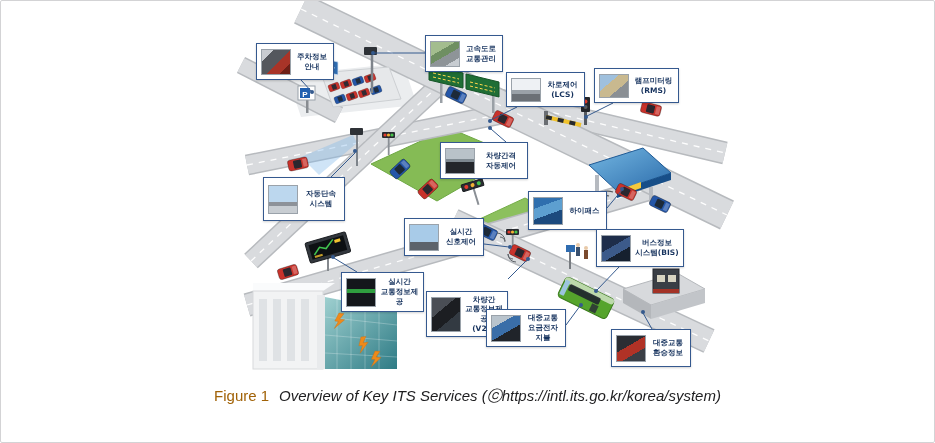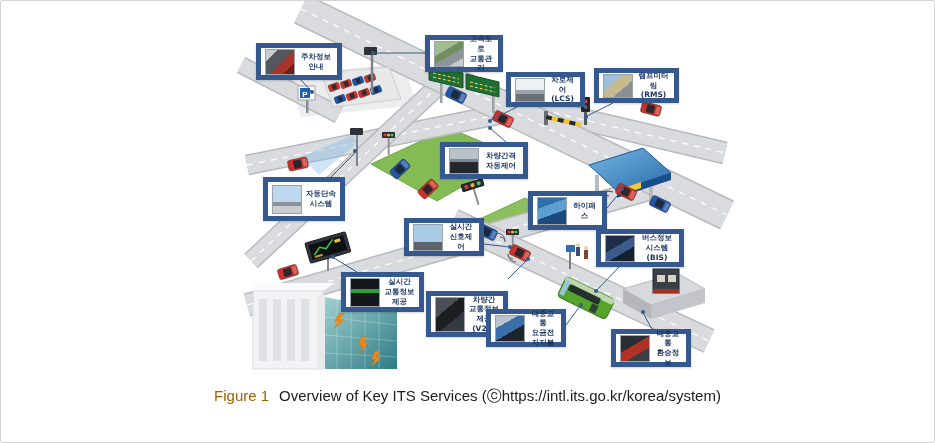--- a/index.html
+++ b/index.html
@@ -6,21 +6,21 @@
   .page{position:relative;width:935px;height:443px;background:#ffffff;border:1px solid #d3d3d5;
         border-radius:2px;box-sizing:border-box;overflow:hidden;}
   .figure-area{position:absolute;inset:0;}
   svg{position:absolute;left:0;top:0;}
   .road-border{stroke:#b7babe;fill:none;}
   .road-fill{stroke:#d9dbde;fill:none;}
   .road-dash{stroke:#ffffff;fill:none;stroke-width:1.3;stroke-dasharray:6 6;opacity:.95;}
   .conn{stroke:#355a8e;stroke-width:1;fill:none;}
   .conn-dot{fill:#355a8e;}
   #callout-layer{position:absolute;inset:0;}
-  .callout{position:absolute;background:#ffffff;border:5px solid #f9a8d4;box-sizing:border-box;
+  .callout{position:absolute;background:#ffffff;border:1px solid #f9a8d4;box-sizing:border-box;
            display:flex;align-items:center;padding:3px 4px;box-shadow:0 1px 2px rgba(0,0,0,.18);}
   .callout .thumb{flex:0 0 30px;height:26px;border:1px solid #9aa2aa;box-sizing:border-box;margin-right:4px;}
   .callout .lbl{flex:1;font-family:"DejaVu Sans",sans-serif;font-size:7.5px;font-weight:700;
                 line-height:1.3;color:#17335e;white-space:pre-line;text-align:center;}
   
   .t-parking-kiosk-photo{background:linear-gradient(135deg,#c9ccd1 0 22%,#54575d 22% 55%,#a83428 55% 80%,#6e1f17 80%);}
   .t-highway-aerial-photo{background:linear-gradient(150deg,#a3bd8e 0 35%,#6f8f62 35% 55%,#8e9498 55% 80%,#c7ccd1 80%);}
   .t-lane-control-gantry-photo{background:linear-gradient(#eef1f4 0 50%,#9aa1a8 50% 68%,#6b7076 68% 100%);}
   .t-ramp-metering-photo{background:linear-gradient(140deg,#9fc0dd 0 35%,#c9b98f 35% 65%,#8a8f94 65%);}
   .t-adaptive-cruise-photo{background:linear-gradient(#b9c2c9 0 40%,#7d8890 40% 55%,#23262b 55%);}
@@ -281,21 +281,21 @@
         <path class="conn" d="M507,278 L526,259"></path>
           <circle class="conn-dot" cx="527" cy="258" r="2"></circle>
         <path class="conn" d="M565,324 L579,305"></path>
           <circle class="conn-dot" cx="580" cy="304" r="2"></circle>
         <path class="conn" d="M651,328 L642,312"></path>
           <circle class="conn-dot" cx="642" cy="311" r="2"></circle>
       </g>
     </svg>
 
     <div id="callout-layer">
-        <div class="callout" style="left: 255px; top: 42px; width: 86px; height: 37px; border-color: rgb(53, 89, 143);">
+        <div class="callout" style="left: 255px; top: 42px; width: 78px; height: 37px; border-color: rgb(53, 89, 143);">
           <span class="thumb t-parking-kiosk-photo" style="height: 26px;"></span>
           <span class="lbl">주차정보
 안내</span>
         </div>
         <div class="callout" style="left: 424px; top: 34px; width: 78px; height: 37px; border-color: rgb(53, 89, 143);">
           <span class="thumb t-highway-aerial-photo" style="height: 26px;"></span>
           <span class="lbl">고속도로
 교통관리</span>
         </div>
         <div class="callout" style="left: 593px; top: 67px; width: 85px; height: 35px; border-color: rgb(53, 89, 143);">
@@ -350,15 +350,15 @@
         </div>
         <div class="callout" style="left: 610px; top: 328px; width: 80px; height: 38px; border-color: rgb(53, 89, 143);">
           <span class="thumb t-transfer-station-photo" style="height: 27px;"></span>
           <span class="lbl">대중교통
 환승정보</span>
         </div>
       </div>
   </div>
 
   <div class="caption">
-    <span class="fig-label" style="color: #a16207;">Figure 1</span><span class="fig-text" style="color: rgb(29, 29, 31);">Overview of Key ITS Services (ⓒhttps://intl.its.go.kr/korea/system)</span>
+    <span class="fig-label" style="color: #a16207;">Figure 1</span><span class="fig-text" style="color: rgb(29, 29, 31); font-style: italic;">Overview of Key ITS Services (ⓒhttps://intl.its.go.kr/korea/system)</span>
   </div>
 </div>
 
 </body></html>

